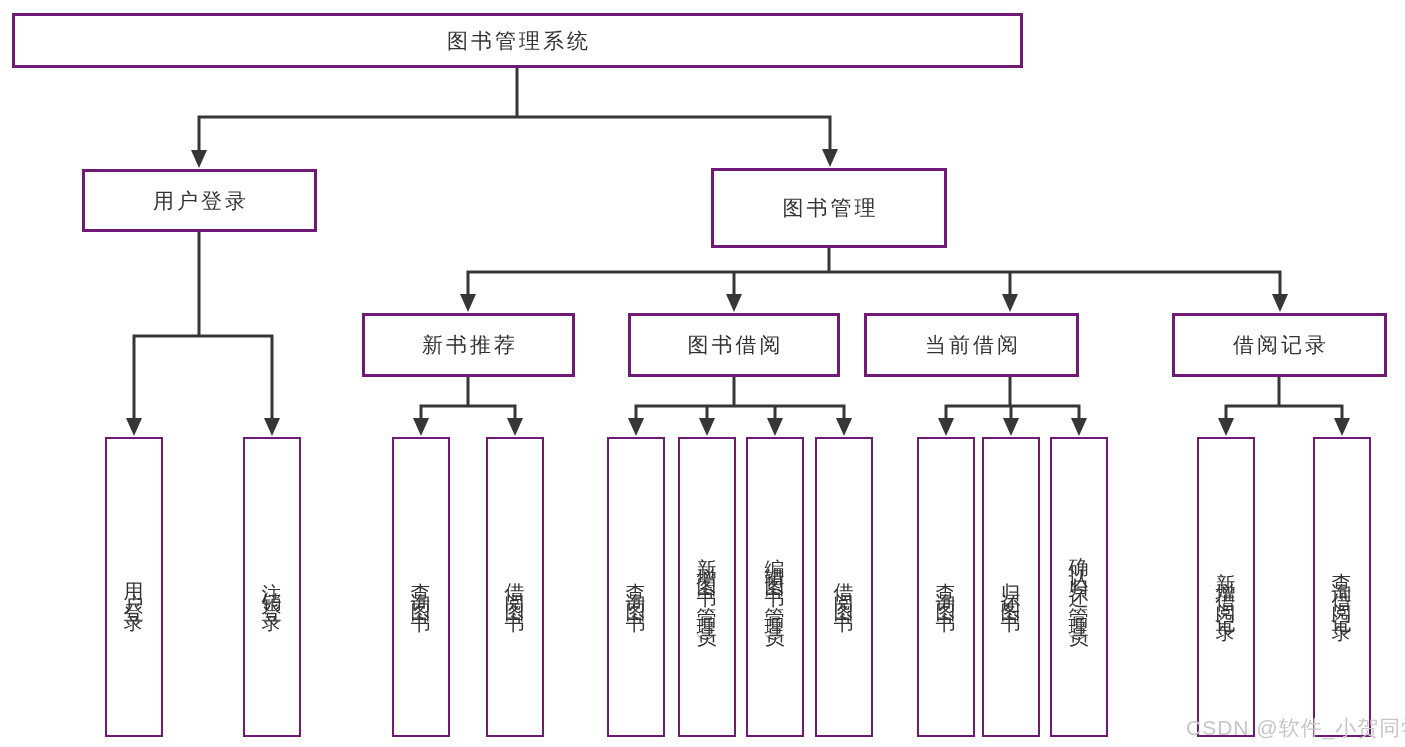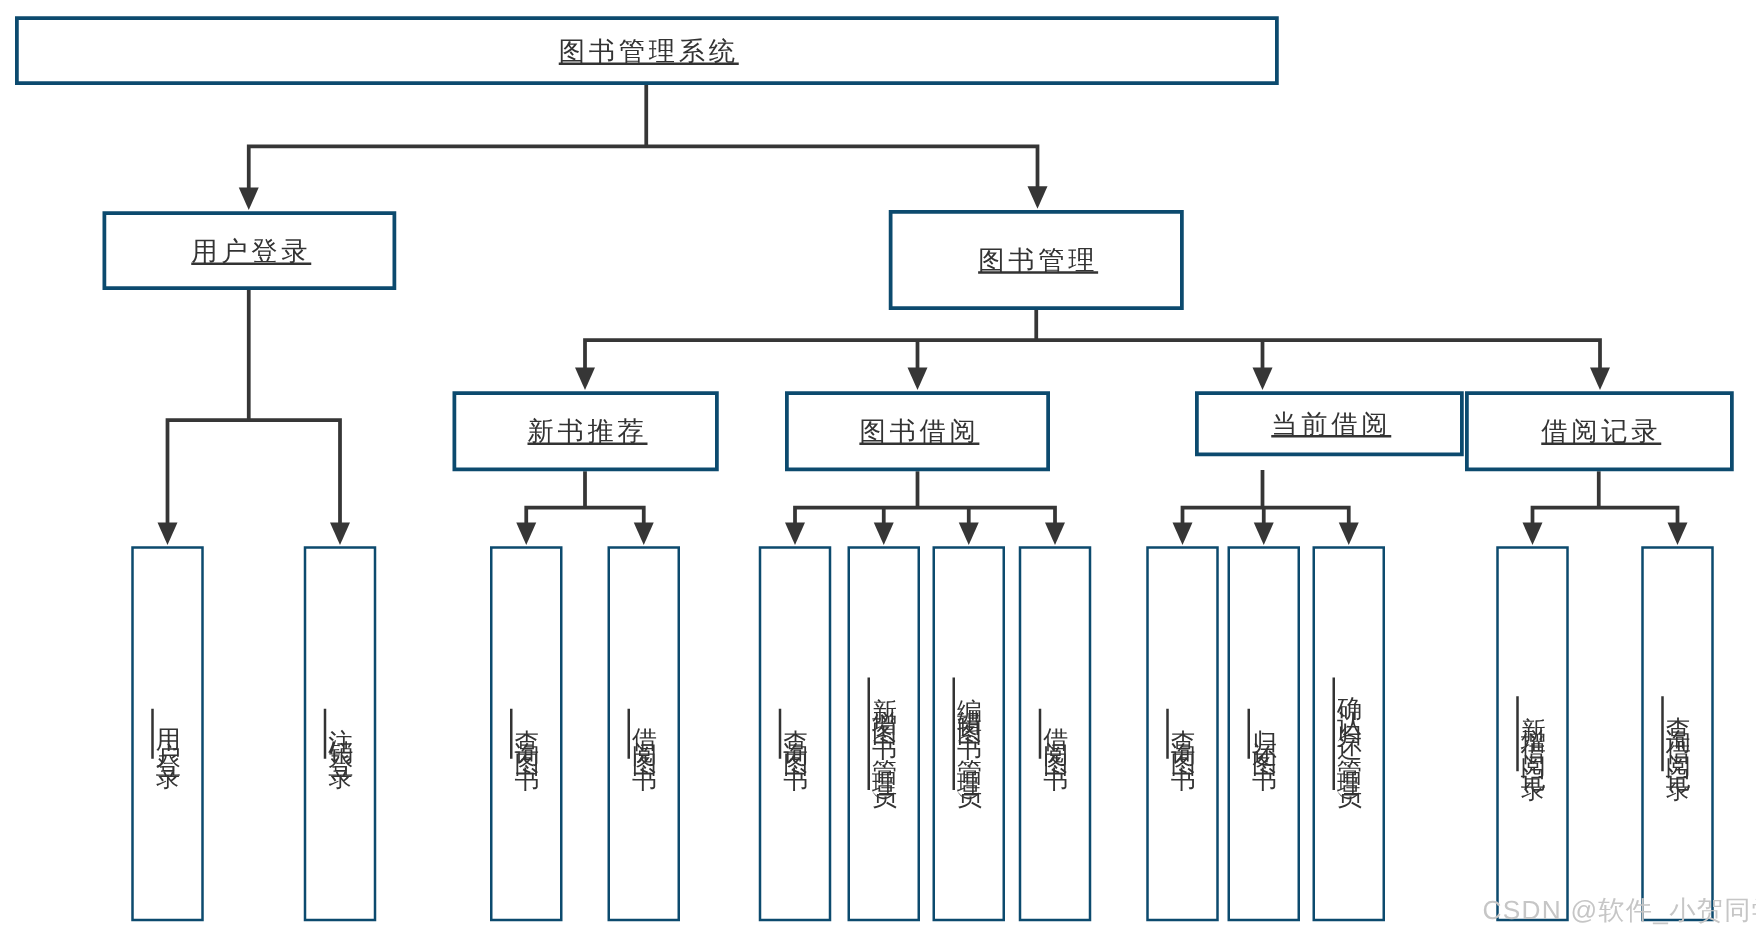--- a/index.html
+++ b/index.html
@@ -7,23 +7,23 @@
     width:1405px;height:747px;background:#ffffff;
     font-family:"Liberation Sans","DejaVu Sans",sans-serif;
     color:#333333;position:relative;overflow:hidden;
   }
   .stage{position:absolute;left:0;top:0;width:1405px;height:747px;}
   svg.connectors{position:absolute;left:0;top:0;}
   .cline{fill:none;stroke:#363636;stroke-width:3;}
   .ahead{fill:#363636;stroke:none;}
   .node{
     position:absolute;box-sizing:border-box;background:#ffffff;
-    border:3px solid #0c4a6e;
+    border:3px solid #701a75;
     display:flex;align-items:center;justify-content:center;
-    font-size:21px;letter-spacing:3px;white-space:nowrap;text-decoration:underline;
+    font-size:21px;letter-spacing:3px;white-space:nowrap;
   }
   .node .hl{display:block;text-indent:3px;}
   .leaf{border-width:2.5px;}
   .leaf .vl{
     writing-mode:vertical-rl;text-orientation:mixed;
     font-size:20px;letter-spacing:10px;line-height:1;
   }
   .watermark{
     position:absolute;left:1186px;top:714px;z-index:9;
     font-size:21px;letter-spacing:1px;color:#c6c6c6;white-space:nowrap;
@@ -83,21 +83,21 @@
   <div class="node" style="left:711px;top:168px;width:236px;height:80px">
     <span class="hl">图书管理</span>
   </div>
 
   <div class="node" style="left:362px;top:313px;width:213px;height:64px">
     <span class="hl">新书推荐</span>
   </div>
   <div class="node" style="left:628px;top:313px;width:212px;height:64px">
     <span class="hl">图书借阅</span>
   </div>
-  <div class="node" style="left:956px;top:313px;width:215px;height:52px">
+  <div class="node" style="left:864px;top:313px;width:215px;height:64px">
     <span class="hl">当前借阅</span>
   </div>
   <div class="node" style="left:1172px;top:313px;width:215px;height:64px">
     <span class="hl">借阅记录</span>
   </div>
 
   <div class="node leaf" style="left:105px;top:437px;width:58px;height:300px">
     <span class="vl">用户登录</span>
   </div>
   <div class="node leaf" style="left:243px;top:437px;width:58px;height:300px">

